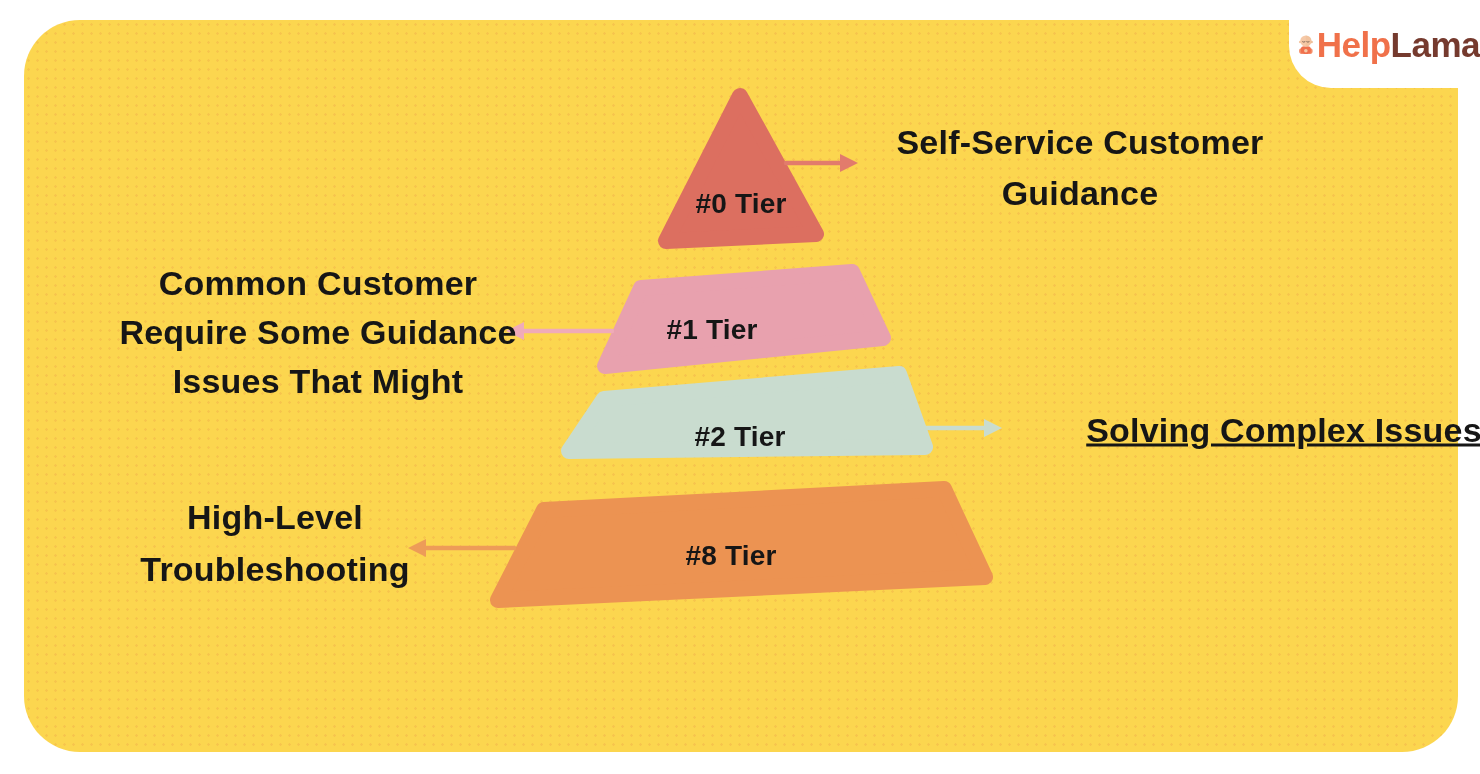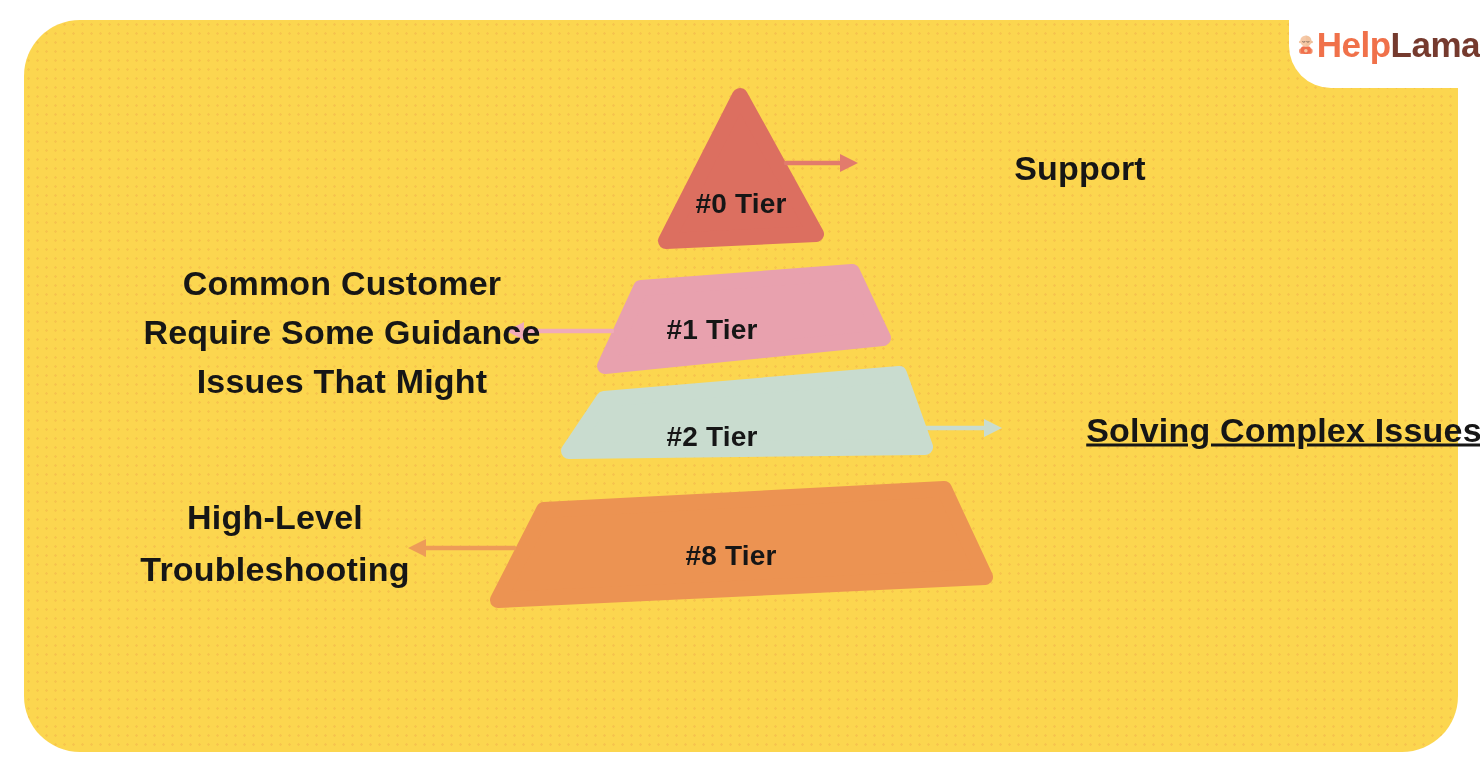--- a/index.html
+++ b/index.html
@@ -104,27 +104,28 @@
     </g>
 
     <g>
       <line x1="514" y1="548" x2="424" y2="548" stroke-width="4.5" stroke-linecap="round" stroke="#ED9C58"></line>
       <path d="M 426 539 L 408 548 L 426 557 Z" fill="#ED9C58"></path>
     </g>
   </svg>
 
   <div class="tier-label" style="left:741px; top:204px;">#0 Tier</div>
   <div class="tier-label" style="left:712px; top:330px;">#1 Tier</div>
-  <div class="tier-label" style="left:712px; top:437px;">#2 Tier</div>
+  <div class="tier-label" style="left:740px; top:437px;">#2 Tier</div>
   <div class="tier-label" style="left:731px; top:556px;">#8 Tier</div>
 
   <div class="annotation" style="left:1080px; top:168px;">
-    <div>Support</div>
+    <div>Self-Service Customer</div>
+    <div>Guidance</div>
   </div>
-  <div class="annotation" style="left:318px; top:332px; line-height:49px;margin-left:24px;">
+  <div class="annotation" style="left:318px; top:332px; line-height:49px;">
     <div>Common Customer</div>
     <div>Require Some Guidance</div>
     <div>Issues That Might</div>
   </div>
   <div class="annotation" style="left:1284px; top:430px;text-decoration:underline;">
     <div>Solving Complex Issues</div>
   </div>
   <div class="annotation" style="left:275px; top:543px; line-height:52px;">
     <div>High-Level</div>
     <div>Troubleshooting</div>

